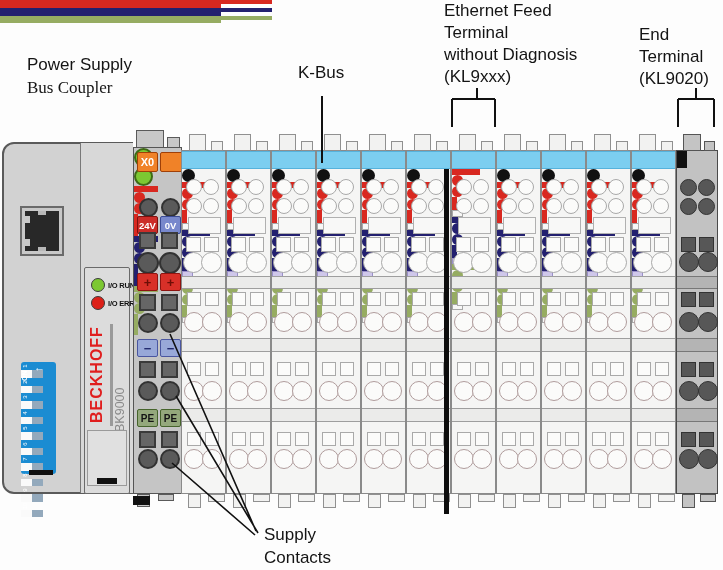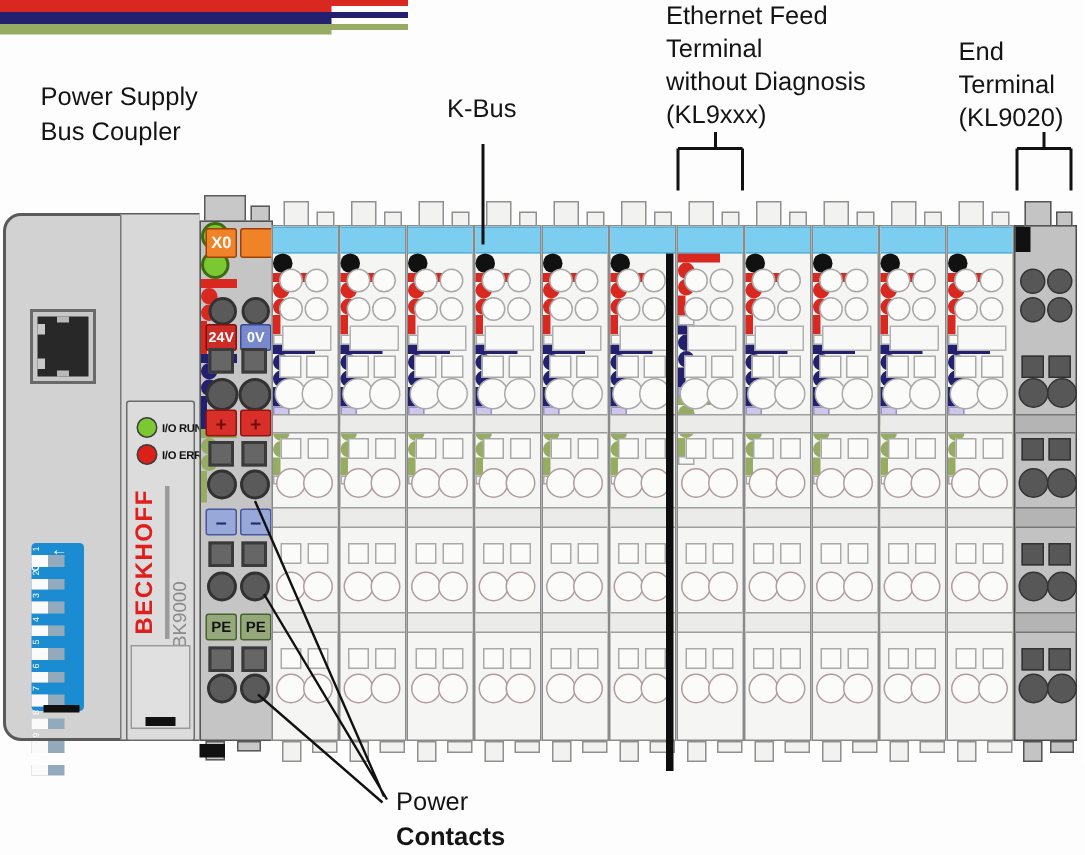--- a/index.html
+++ b/index.html
@@ -37,37 +37,37 @@
   svg.overlay { position:absolute; left:0; top:0; pointer-events:none; z-index:60; }
   #separation-line { position:absolute; background:#0D0D0D; z-index:55; }
 </style>
 </head>
 <body>
 
 <div id="canvas">
 
   <div class="ann" id="ann-power-supply" style="left:27px; top:53px;">
       <div style="position: relative;">Power Supply</div>
-      <div style="position: relative;">Bus Coupler</div>
+      <div style="position: relative; font-family: Liberation Serif, serif;">Bus Coupler</div>
     </div>
   <div class="ann" id="ann-kbus" style="left:298px; top:61px;">K-Bus</div>
   <div class="ann tight" id="ann-feed" style="left:444px; top:0px;">
       <div style="position: relative;">Ethernet Feed</div>
       <div style="position: relative;">Terminal</div>
       <div style="position: relative;">without Diagnosis</div>
       <div style="position: relative;">(KL9xxx)</div>
     </div>
   <div class="ann tight" id="ann-end" style="left:639px; top:24px;">
       <div style="position: relative;">End</div>
       <div style="position: relative;">Terminal</div>
       <div style="position: relative;">(KL9020)</div>
     </div>
   <div class="ann" id="ann-power-contacts" style="left:264px; top:523px;">
-      <div style="position: relative;">Power</div>
-      <div style="position: relative; font-weight: bold;">Contacts</div>
+      <div style="position: relative;">Supply</div>
+      <div style="position: relative;">Contacts</div>
     </div>
 
   <div class="abs" style="left:2px; top:142px; width:131px; height:352px; background:#D2D2D2;
               border:2px solid #5A5A5A; border-radius:12px 0 0 12px;"></div>
   <div class="abs" style="left:80px; top:143px; width:53px; height:350px; background:#D8D8D8; border-left:1.5px solid #787878;"></div>
 
   <div class="abs" style="left:20px; top:206px; width:44px; height:50px; background:#C8C8C8; border:2px solid #6A6A6A;"></div>
   <div class="abs" style="left:25px; top:211px; width:34px; height:40px; background:#282828;"></div>
   <div class="abs" style="left:25px; top:216px; width:5px; height:7px; background:#C8C8C8;"></div>
   <div class="abs" style="left:25px; top:239px; width:5px; height:7px; background:#C8C8C8;"></div>

